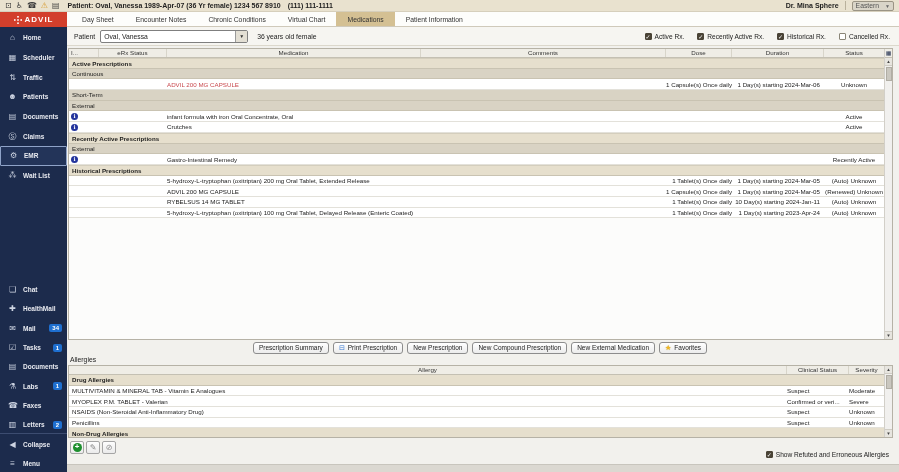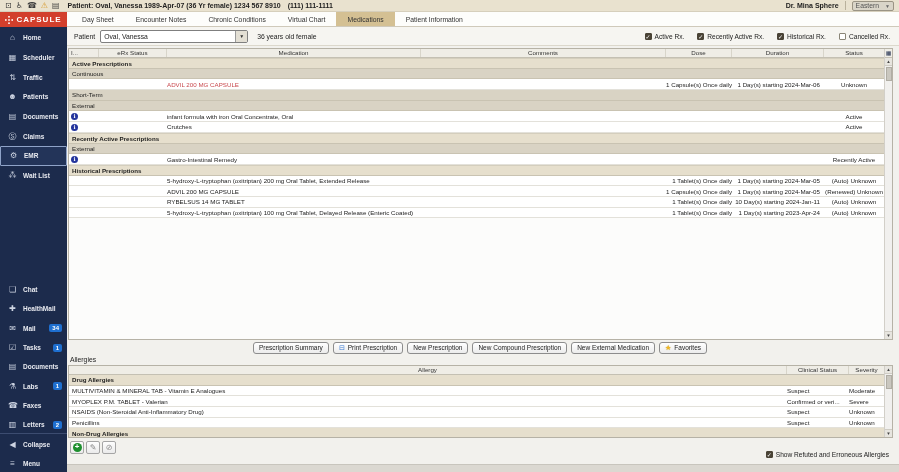--- a/index.html
+++ b/index.html
@@ -144,21 +144,21 @@
   </div>
 
   <div class="logo">
     <svg class="logo-mark" viewBox="0 0 10 10">
       <rect x="4" y="0" width="2" height="2" fill="#fff"></rect>
         <rect x="0" y="4" width="2" height="2" fill="#fff"></rect>
       <rect x="4" y="4" width="2" height="2" fill="#fff"></rect>
         <rect x="8" y="4" width="2" height="2" fill="#fff"></rect>
       <rect x="4" y="8" width="2" height="2" fill="#fff"></rect>
     </svg>
-    <span>CAPSULE</span>
+    <span>ADVIL</span>
   </div>
 
   <div class="tabbar">
       <div class="tab">Day Sheet</div>
       <div class="tab">Encounter Notes</div>
       <div class="tab">Chronic Conditions</div>
       <div class="tab">Virtual Chart</div>
       <div class="tab active">Medications</div>
       <div class="tab">Patient Information</div>
     </div>

